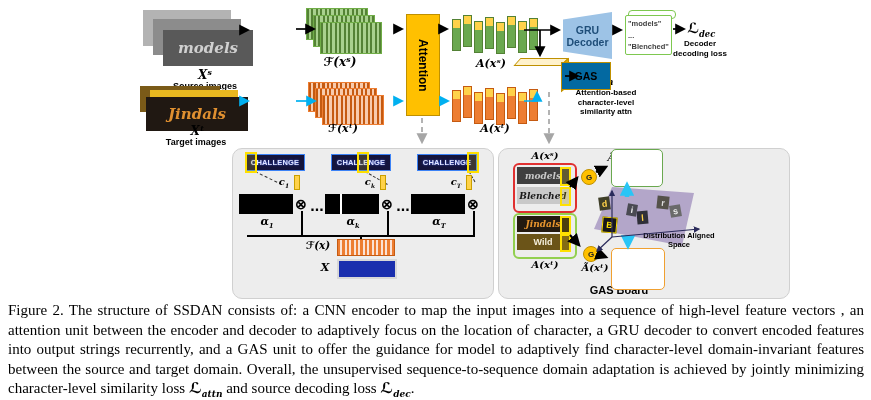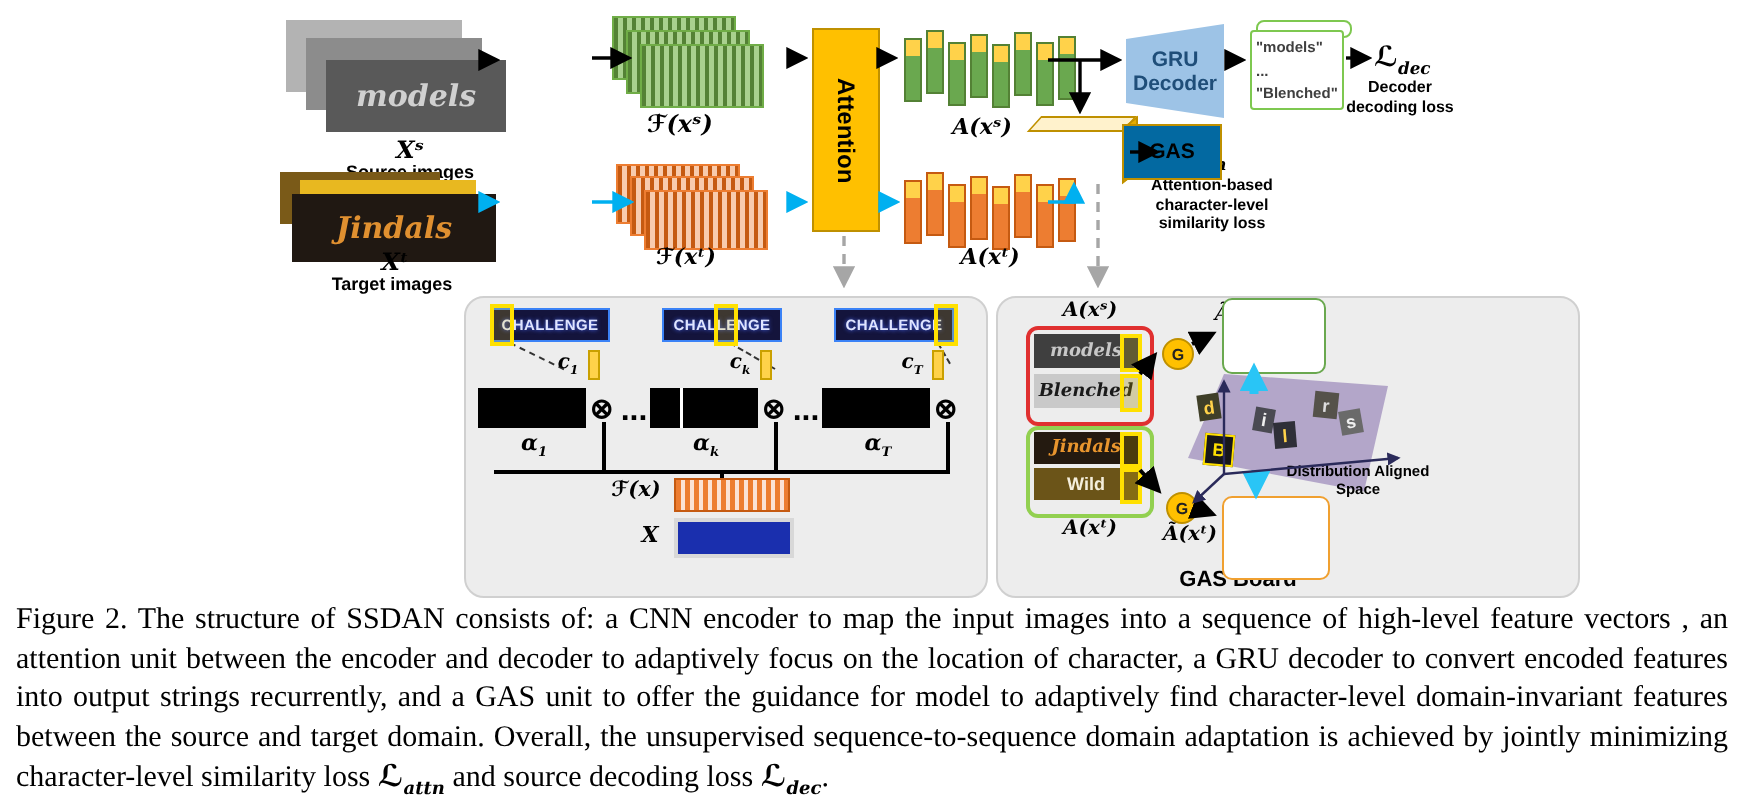--- a/index.html
+++ b/index.html
@@ -191,21 +191,21 @@
     <div>Decoder</div>
     <div>decoding loss</div>
   </div>
 
   <div class="lbl" style="left:582px;top:68px;width:44px;font-size:14px;text-align:left;">
     <span class="scr">ℒ</span><sub class="math">attn</sub>
   </div>
   <div class="lbl small-b" style="left:568px;top:88px;width:76px;">
     <div>Attention-based</div>
     <div>character-level</div>
-    <div>similarity loss</div>
+    <div>similarity attn</div>
   </div>
 
   <div class="unit" style="left:232px;top:148px;width:260px;height:149px;">
 
     <div class="chimg" style="left:12px;top:5px;width:58px;height:15px;">CHALLENGE</div>
     <div class="hl" style="left:12px;top:3px;width:8px;height:17px;"></div>
     <div class="chimg" style="left:98px;top:5px;width:58px;height:15px;">CHALLENGE</div>
     <div class="hl" style="left:124px;top:3px;width:8px;height:17px;"></div>
     <div class="chimg" style="left:184px;top:5px;width:58px;height:15px;">CHALLENGE</div>
     <div class="hl" style="left:234px;top:3px;width:8px;height:17px;"></div>

